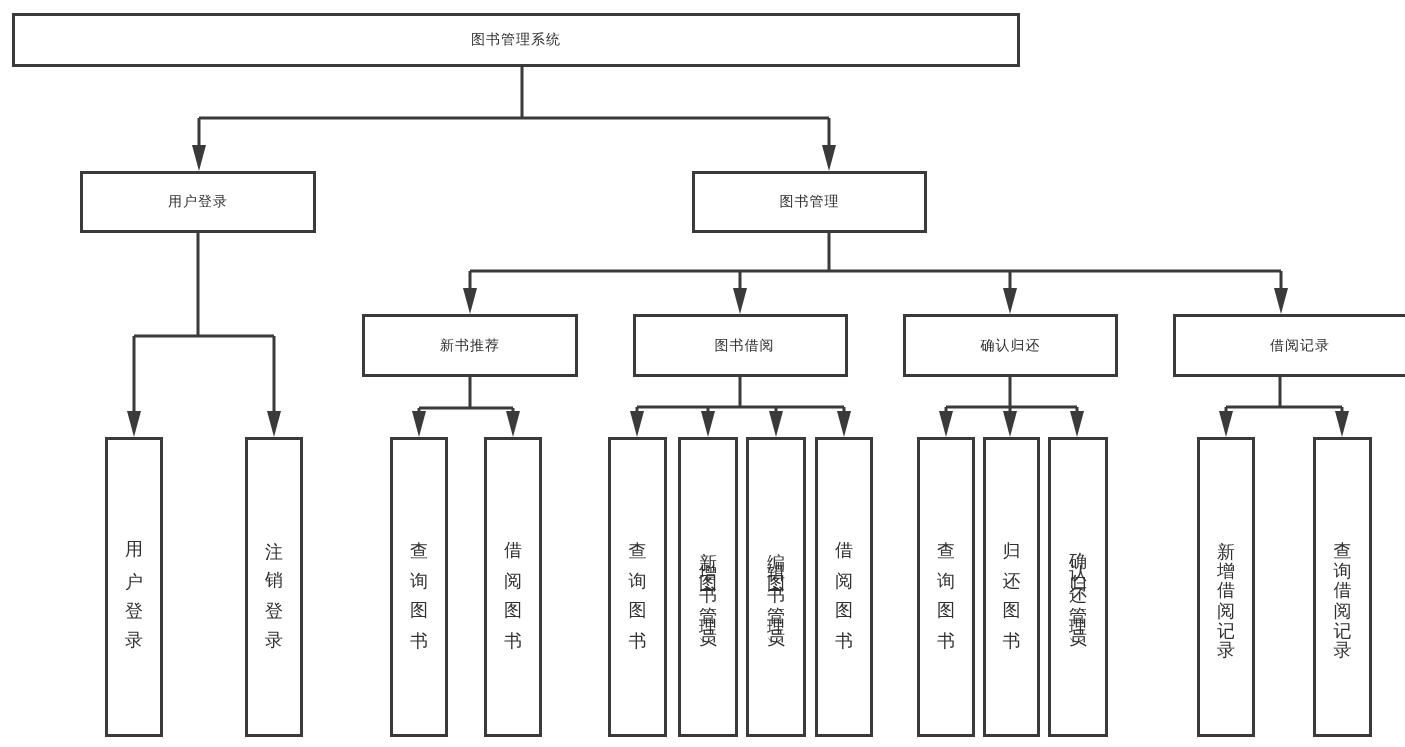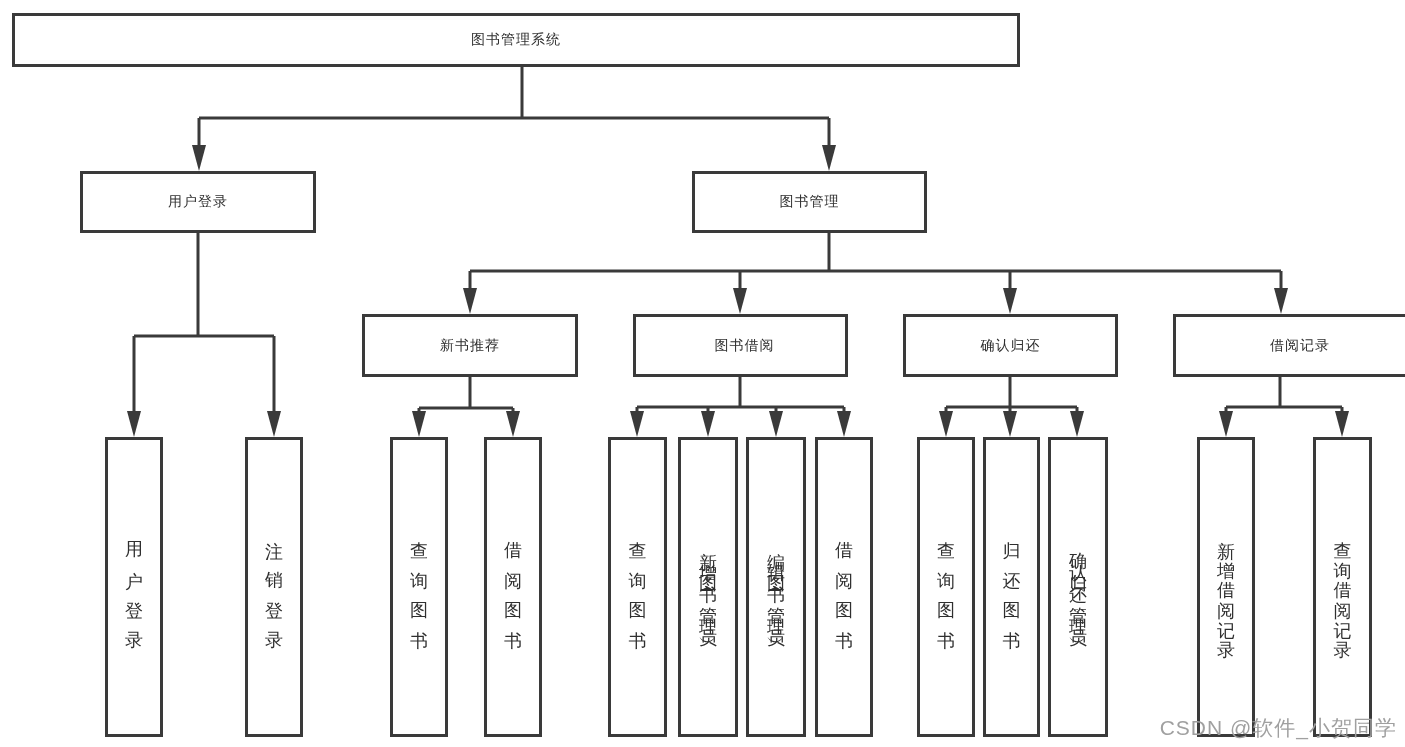--- a/index.html
+++ b/index.html
@@ -119,15 +119,14 @@
   <div class="node v-node v9" style="left:746px;top:437px;width:60px;height:300px;">编辑图书（管理员）</div>
   <div class="node v-node v4" style="left:815px;top:437px;width:58px;height:300px;">借阅图书</div>
 
   <div class="node v-node v4" style="left:917px;top:437px;width:58px;height:300px;">查询图书</div>
   <div class="node v-node v4" style="left:983px;top:437px;width:57px;height:300px;">归还图书</div>
   <div class="node v-node v9" style="left:1048px;top:437px;width:60px;height:300px;">确认归还（管理员）</div>
 
   <div class="node v-node v6" style="left:1197px;top:437px;width:58px;height:300px;">新增借阅记录</div>
   <div class="node v-node v6" style="left:1313px;top:437px;width:59px;height:300px;">查询借阅记录</div>
 
-  <div class="watermark">CSDN @软件_小贺同学</div>
 
 </div>
 
 </body></html>

